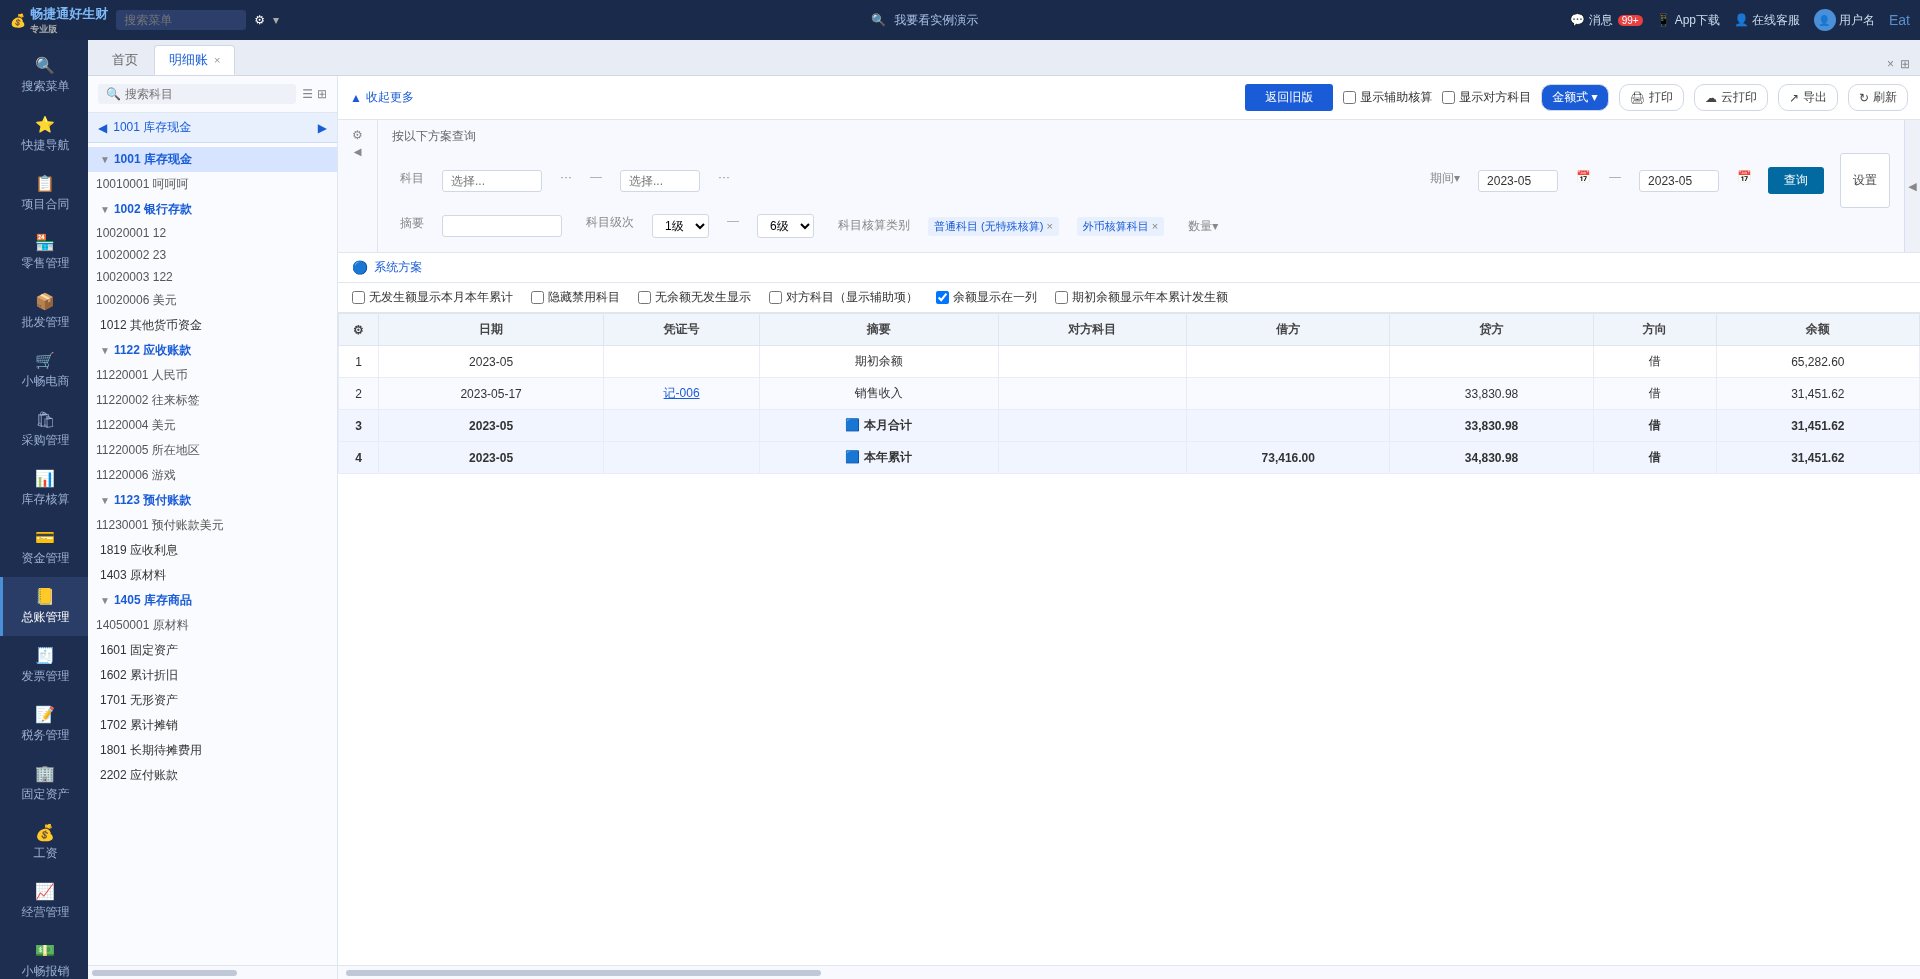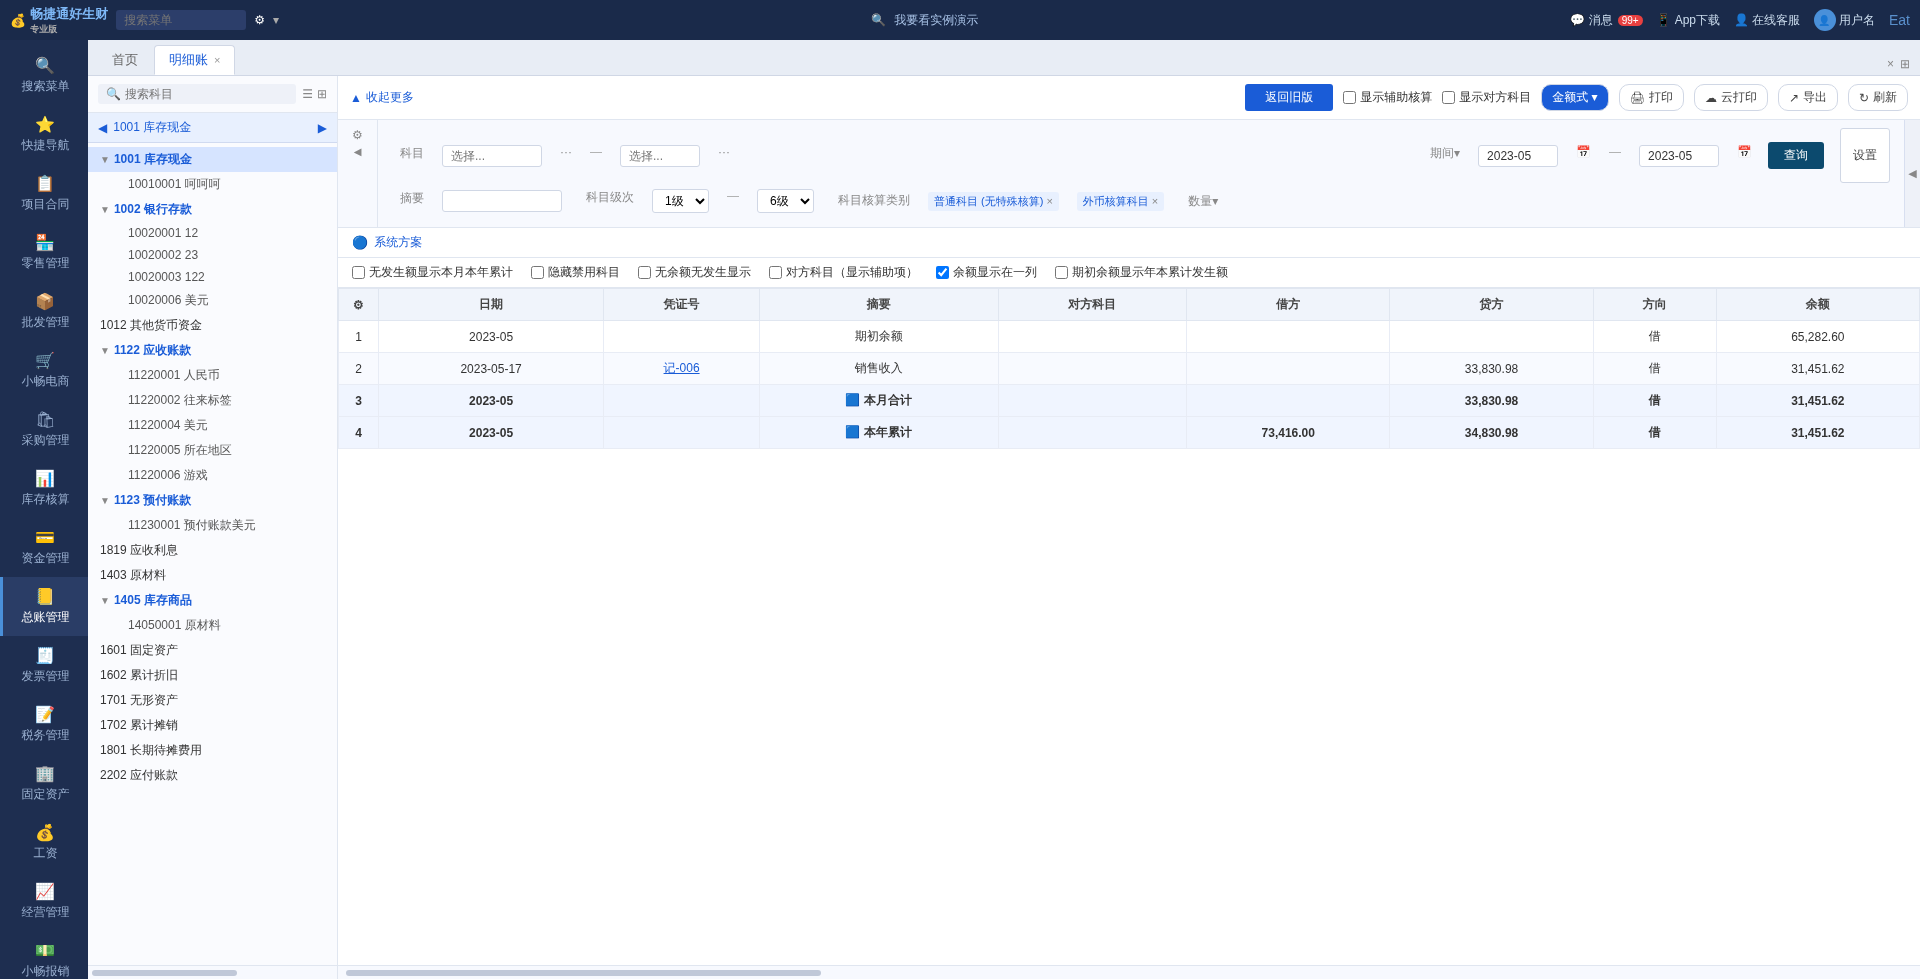--- a/index.html
+++ b/index.html
@@ -115,21 +115,21 @@
       padding: 4px 10px 4px 12px;
       cursor: pointer;
       font-size: 12px;
       color: #333;
       display: flex;
       align-items: center;
       gap: 4px;
     }
     .tree-node.selected { background: #d6e4ff; color: #1a5cd7; font-weight: bold; }
     .tree-node.group { font-weight: 600; color: #1a5cd7; }
-    .tree-node.child { padding-left: 40px; color: #555; font-weight: normal; }
+    .tree-node.child { padding-left: 8px; color: #555; font-weight: normal; }
 
     
     .right-panel { flex: 1; display: flex; flex-direction: column; overflow: hidden; }
     .btn-primary {
       background: #1a5cd7;
       color: #fff;
       border: none;
       border-radius: 3px;
       padding: 5px 20px;
       font-size: 12px;
@@ -254,21 +254,21 @@
       border-left: 1px solid #d8dff0;
       display: flex;
       align-items: center;
       justify-content: center;
       cursor: pointer;
       color: #888;
       font-size: 11px;
     }
 
     .action-btn {
-      background: #0c4a6e;
+      background: #0369a1;
       color: #fff;
       border: none;
       border-radius: 3px;
       padding: 5px 16px;
       font-size: 12px;
       cursor: pointer;
     }
     .settings-btn {
       background: #fff;
       color: #444;
@@ -564,20 +564,23 @@
             <span>刷新</span>
           </button>
         </div>
 
         <div class="query-filter-section">
           <div class="query-scheme-side">
             <span style="cursor:pointer;color:#888;">⚙</span>
             <span style="cursor:pointer;color:#888;font-size:10px;">◀</span>
           </div>
           <div class="filter-main">
+            <div style="color:#666;font-size:12px;margin-bottom:8px;display:flex;align-items:center;gap:6px;">
+              <span>按以下方案查询</span>
+            </div>
             <div class="filter-row-wrap">
               <div class="filter-item">
                 <span style="color:#888;">科目</span>
                 <input class="filter-input" style="width: 100px;" placeholder="选择...">
                 <span style="color:#888;cursor:pointer;">···</span>
                 <span style="color:#aaa;">—</span>
                 <input class="filter-input" style="width: 80px;" placeholder="选择...">
                 <span style="color:#888;cursor:pointer;">···</span>
               </div>
               <div class="filter-item" style="margin-left:auto;">

